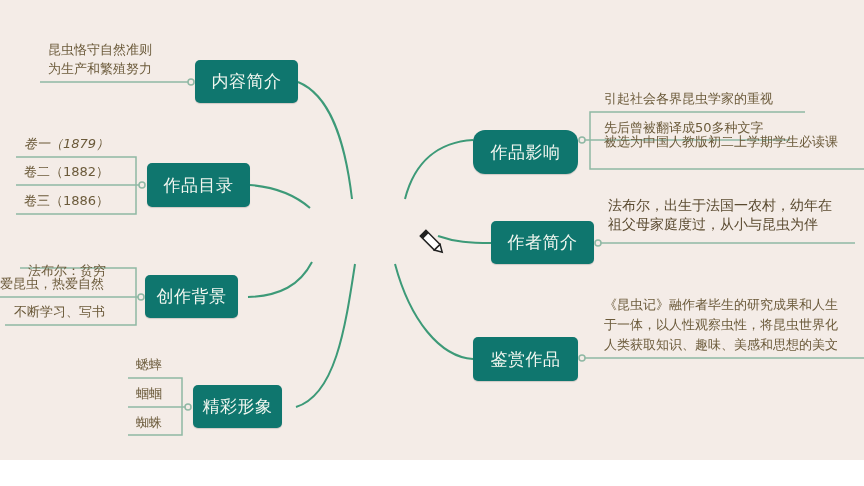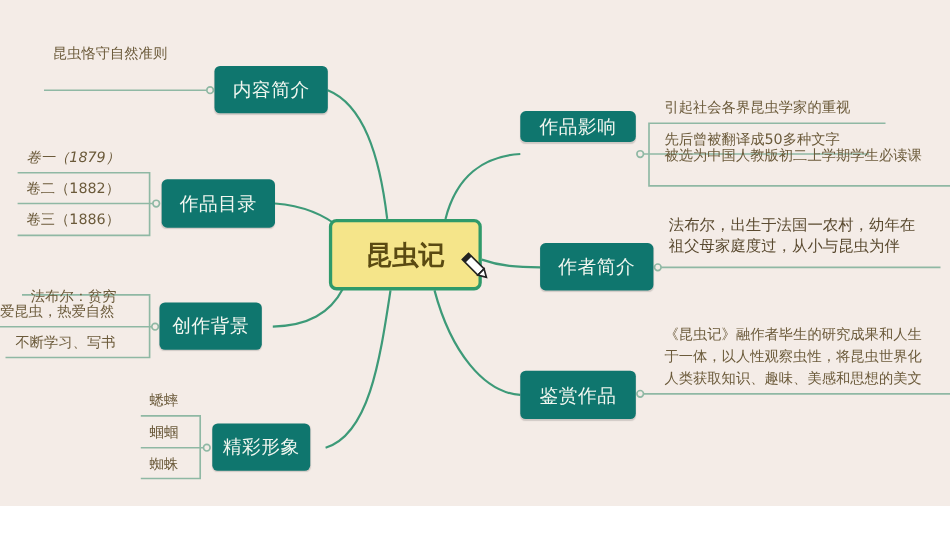--- a/index.html
+++ b/index.html
@@ -72,36 +72,34 @@
       <circle cx="582" cy="140" r="3" fill="#f4ece7"></circle>
 
       <line x1="601" y1="243" x2="855" y2="243"></line>
       <circle cx="598" cy="243" r="3" fill="#f4ece7"></circle>
 
       <line x1="585" y1="358" x2="864" y2="358"></line>
       <circle cx="582" cy="358" r="3" fill="#f4ece7"></circle>
     </g>
   </svg>
 
-  <div class="center">
-    <span>昆虫记</span>
-  </div>
   <svg class="pencil" viewBox="0 0 30 30">
     <g transform="rotate(-45 15 15)">
       <rect x="11" y="1" width="8" height="20" fill="#ffffff" stroke="#222" stroke-width="1.5"></rect>
       <rect x="11" y="1" width="8" height="4" fill="#222"></rect>
       <polygon points="11,21 19,21 15,28" fill="#ffffff" stroke="#222" stroke-width="1.5"></polygon>
       <polygon points="14,26 16,26 15,28" fill="#222"></polygon>
     </g>
   </svg>
 
   <div class="topic" style="left:195px; top:60px; width:103px; height:43px;">
     <span>内容简介</span>
   </div>
   <div class="leaf" style="left:48px; top:41px;">昆虫恪守自然准则</div>
+  <div class="leaf" style="left:48px; top:60px;">为生产和繁殖努力</div>
 
   <div class="topic" style="left:147px; top:163px; width:103px; height:44px;">
     <span>作品目录</span>
   </div>
   <div class="leaf" style="left:24px; top:135px;font-style:italic;">卷一（1879）</div>
   <div class="leaf" style="left:24px; top:163px;">卷二（1882）</div>
   <div class="leaf" style="left:24px; top:192px;">卷三（1886）</div>
 
   <div class="topic" style="left:145px; top:275px; width:93px; height:43px;">
     <span>创作背景</span>
@@ -110,21 +108,21 @@
   <div class="leaf" style="left:0px; top:275px;">爱昆虫，热爱自然</div>
   <div class="leaf" style="left:14px; top:303px;">不断学习、写书</div>
 
   <div class="topic" style="left:193px; top:385px; width:89px; height:43px;">
     <span>精彩形象</span>
   </div>
   <div class="leaf" style="left:136px; top:356px;">蟋蟀</div>
   <div class="leaf" style="left:136px; top:385px;">蝈蝈</div>
   <div class="leaf" style="left:136px; top:414px;">蜘蛛</div>
 
-  <div class="topic" style="left:473px; top:101px; width:105px; height:28px;">
+  <div class="topic" style="left:473px; top:130px; width:105px; height:44px;border-radius:12px;">
     <span>作品影响</span>
   </div>
   <div class="leaf" style="left:604px; top:90px;">引起社会各界昆虫学家的重视</div>
   <div class="leaf" style="left:604px; top:119px;">先后曾被翻译成50多种文字</div>
   <div class="leaf" style="left:604px; top:133px;text-align:right;">被选为中国人教版初二上学期学生必读课</div>
 
   <div class="topic" style="left:491px; top:221px; width:103px; height:43px;">
     <span>作者简介</span>
   </div>
   <div class="leaf" style="left:608px; top:197px; font-size:14px; color:#5a4a30;">法布尔，出生于法国一农村，幼年在</div>

